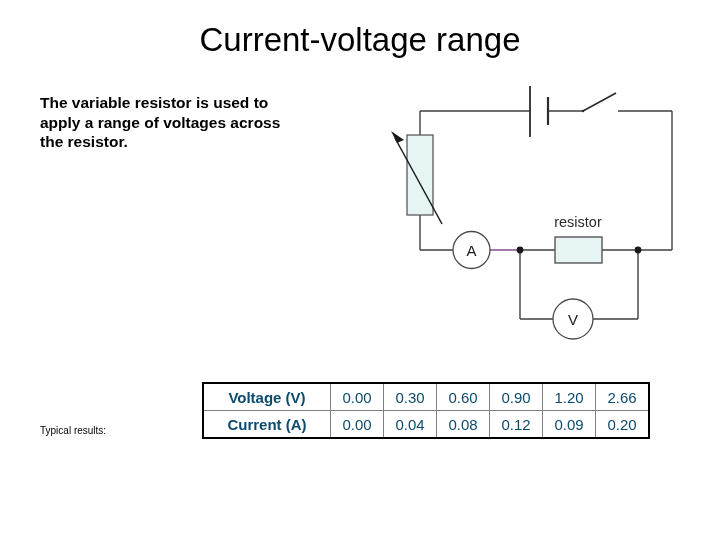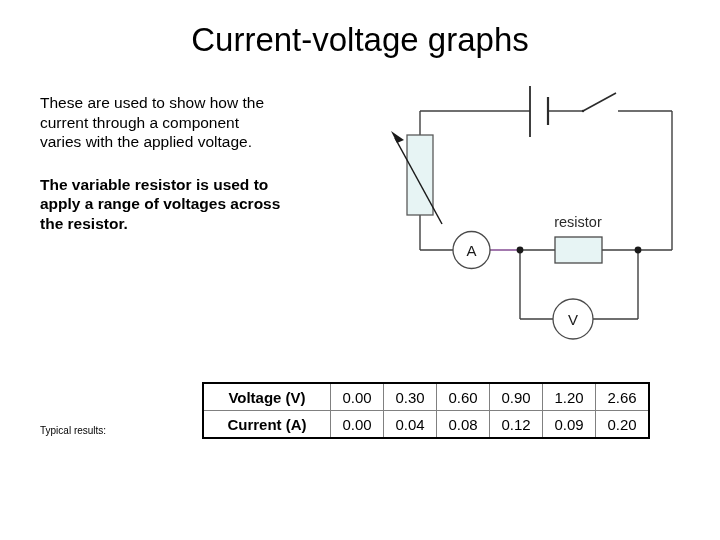--- a/index.html
+++ b/index.html
@@ -61,21 +61,21 @@
     position: absolute;
     left: 202px;
     top: 382px;
     border-collapse: collapse;
     background: #ffffff;
     border: 2.5px solid #000000;
   }
   #results-table td {
     border: 1px solid #808080;
     font-size: 15px;
-    color: #000000;
+    color: #0c4a6e;
     text-align: center;
     height: 26px;
     padding: 0 4px;
     font-weight: normal;
     white-space: nowrap;
   }
   #results-table td.rowhead {
     font-weight: bold;
     width: 118px;
     text-align: center;
@@ -90,26 +90,23 @@
     width: 330px;
     height: 275px;
   }
   #circuit svg { display: block; }
 </style>
 </head>
 <body>
 
 <div id="slide">
 
-  <div id="slide-title">Current-voltage graphs</div>
+  <div id="slide-title">Current-voltage range</div>
 
   <div id="body-text">
-    <p class="para">These are used to show how the
-current through a component
-varies with the applied voltage.</p>
     <p class="para">The variable resistor is used to
 apply a range of voltages across
 the resistor.</p>
   </div>
 
   <div id="typical-results">Typical results:</div>
 
   <table id="results-table">
     <tbody>
       <tr>

